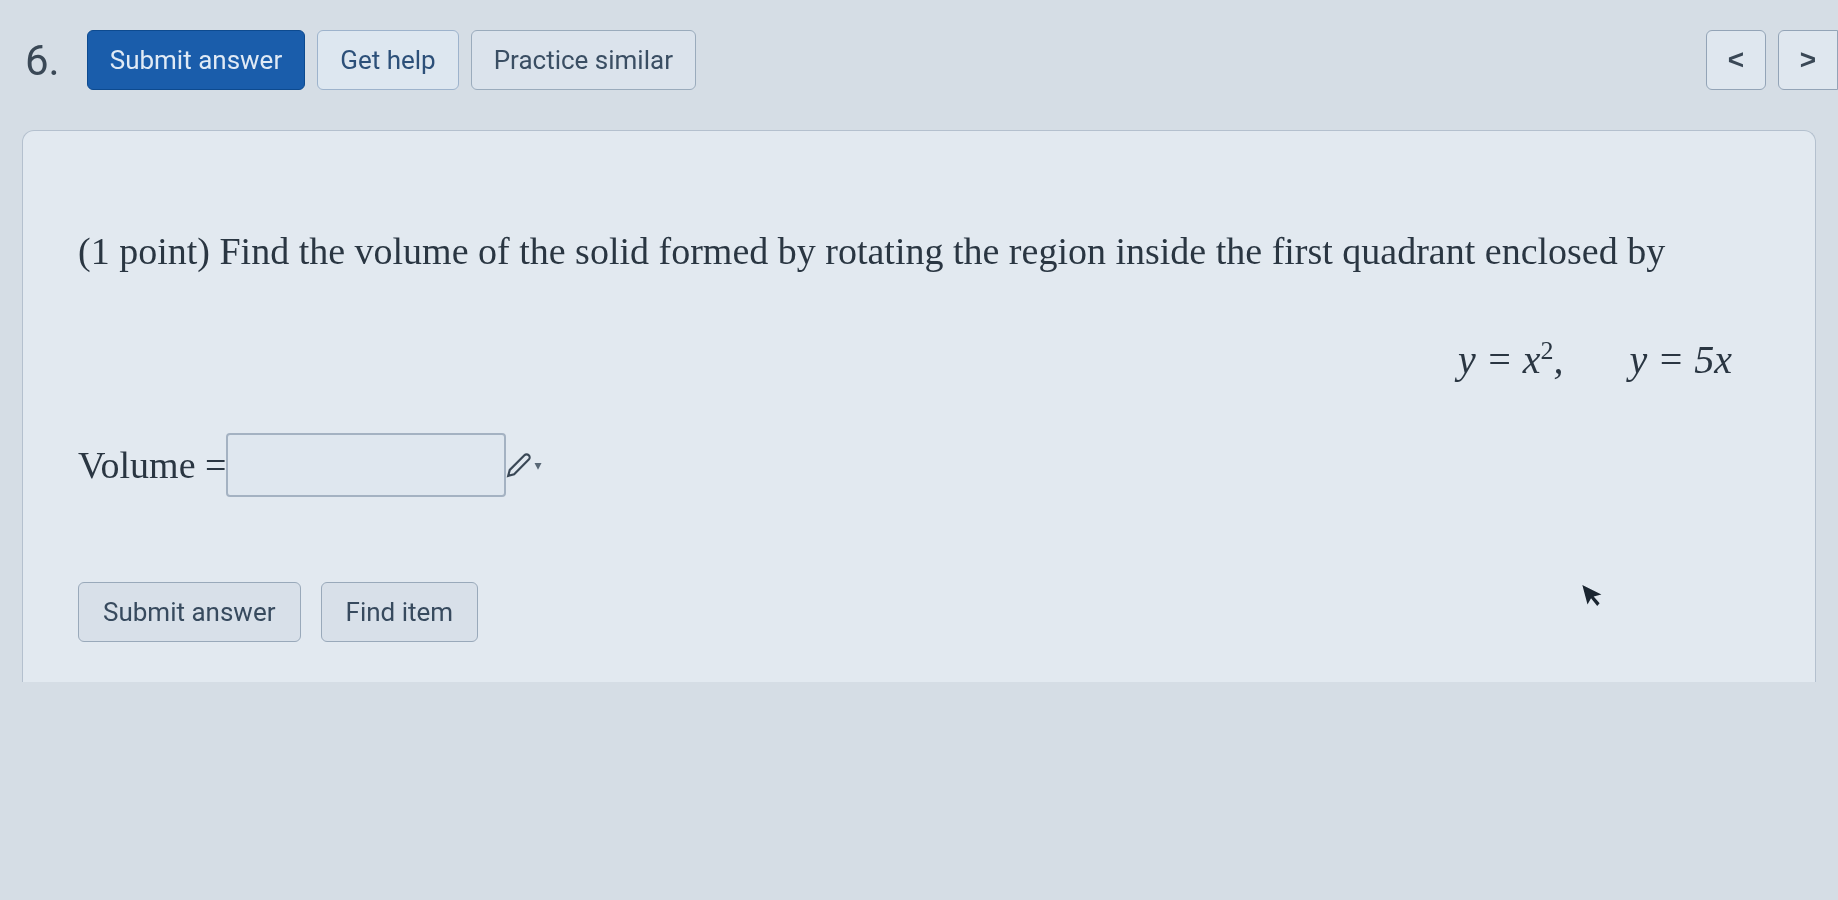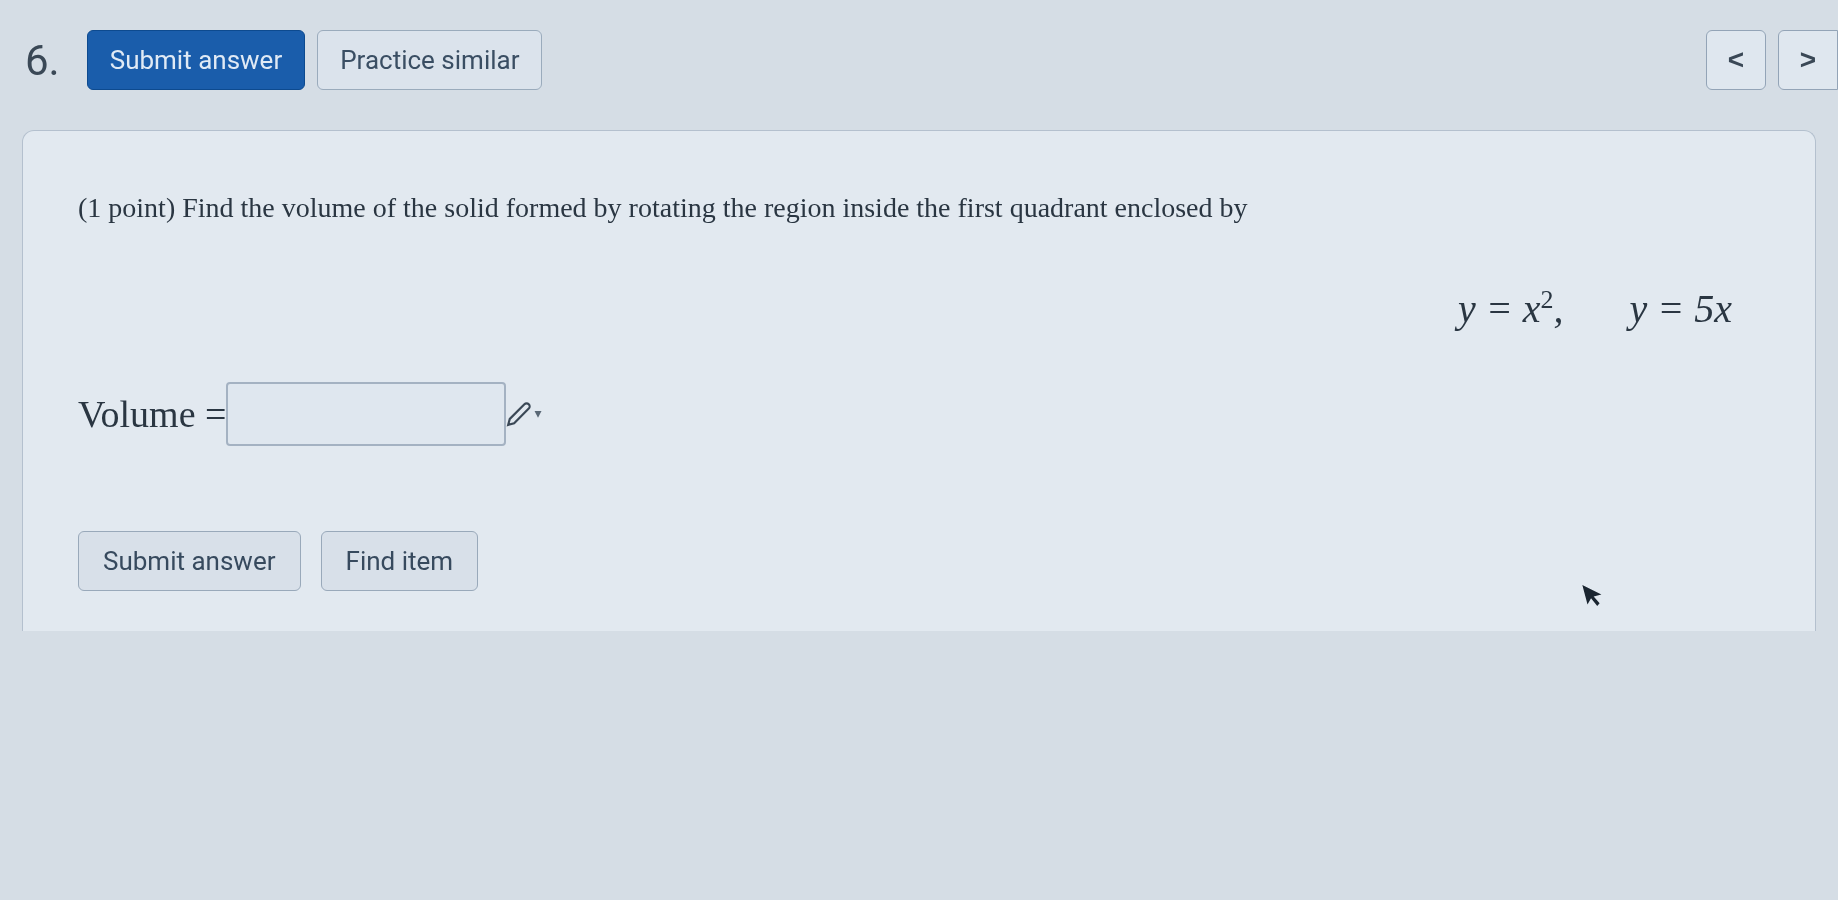--- a/index.html
+++ b/index.html
@@ -79,24 +79,25 @@
     .question-card {
       margin: 20px 22px 20px 22px;
       background: #e2e9f0;
       border: 1px solid #b4c0ce;
       border-radius: 12px 12px 0 0;
       padding: 55px 55px 40px 55px;
       border-bottom: none;
     }
     .question-text {
       font-family: Georgia, 'Times New Roman', serif;
-      font-size: 28px;
+      font-size: 38px;
       color: #2a3642;
       line-height: 1.55;
       font-weight: 400;
+      margin-top: 36px;
     }
     .equation-row {
       text-align: right;
       font-family: 'Times New Roman', serif;
       font-size: 40px;
       font-style: italic;
       color: #2a3642;
       margin: 55px 0 50px 0;
     }
     .equation-row .eq-group {
@@ -166,20 +167,21 @@
       font-style: italic;
     }
   </style>
 </head>
 <body>
 
 <div class="page">
   <div class="header-row">
     <span class="question-number">6.</span>
     <button class="btn btn-primary">Submit answer</button>
+    <button class="btn btn-light">Get help</button>
     <button class="btn btn-outline">Practice similar</button>
     <div class="spacer"></div>
     <button class="nav-btn">
       <span>&lt;</span>
     </button>
     <button class="nav-btn nav-btn-right">
       <span>&gt;</span>
     </button>
   </div>
 

